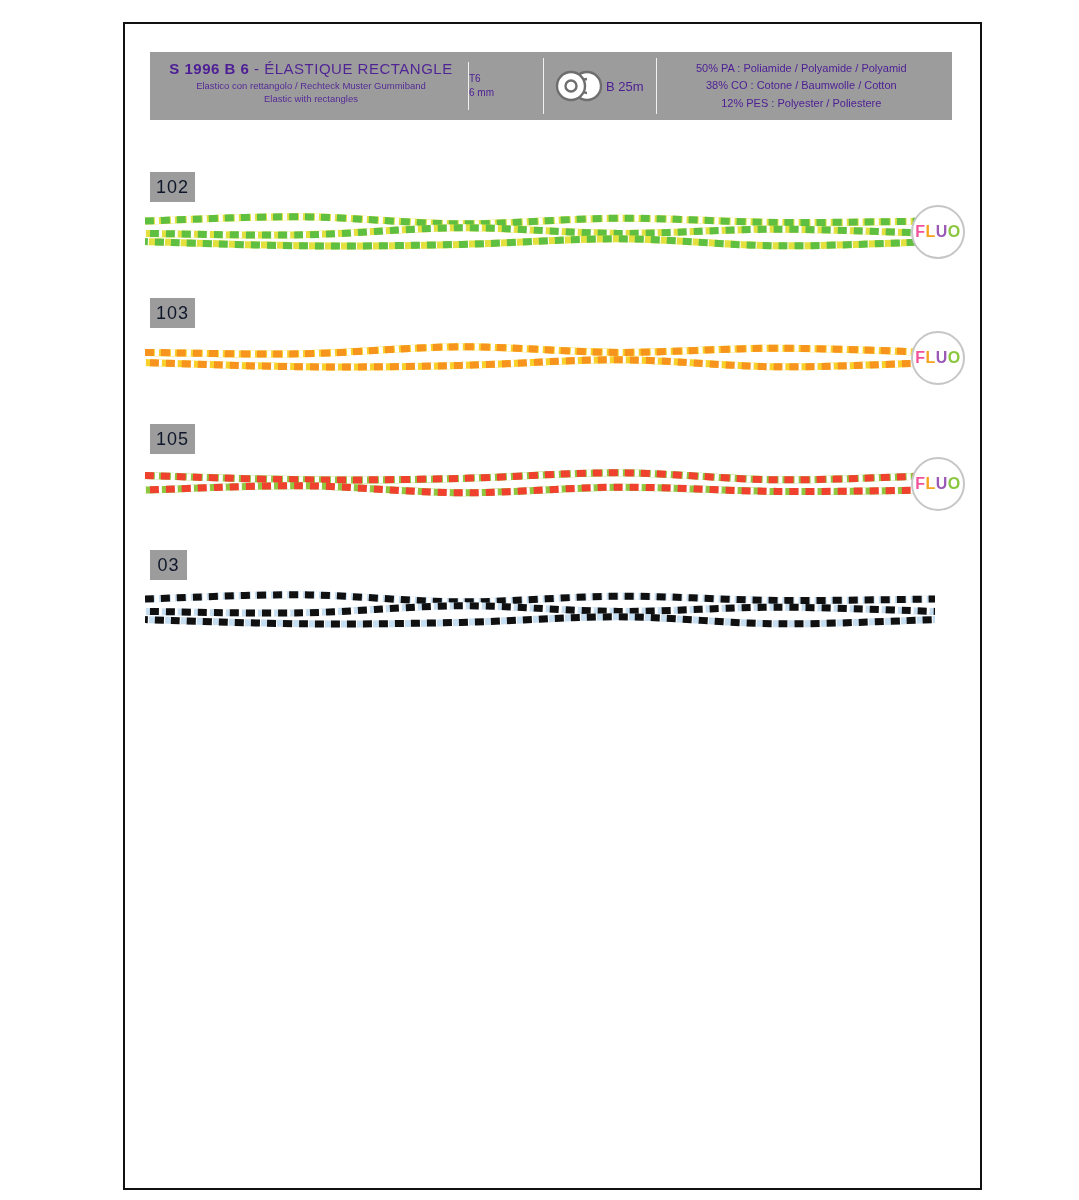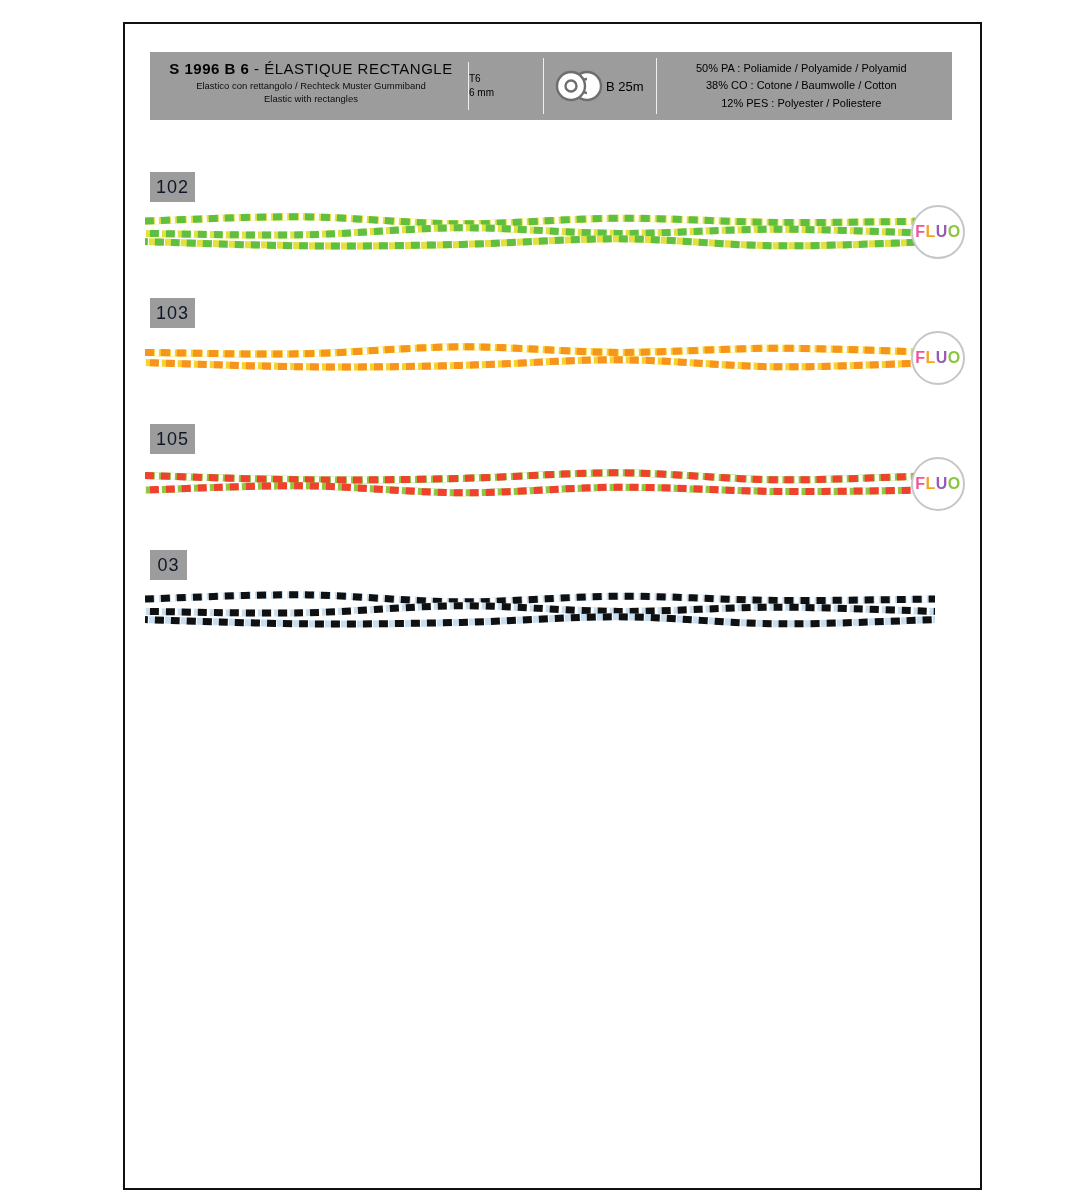--- a/index.html
+++ b/index.html
@@ -7,21 +7,21 @@
               font-family:"Liberation Sans", sans-serif; overflow:hidden; }
 
   .page {
     position:absolute; left:123px; top:22px; width:859px; height:1168px;
     background:#ffffff; border:2px solid #111111;
   }
 
   
   .header {
     position:absolute; left:25px; top:28px; width:802px; height:68px;
-    background:#9c9c9c; color:#000000; display:flex; align-items:stretch;
+    background:#9c9c9c; color:#4c1d95; display:flex; align-items:stretch;
   }
   .hdr-left { width:318px; padding:8px 6px 6px 10px; text-align:center; }
   .hdr-title { font-size:15px; letter-spacing:.5px; white-space:nowrap; }
   .hdr-title .code { font-weight:700; }
   .hdr-title .name { font-weight:300; opacity:.95; }
   .hdr-sub { font-size:9.5px; font-weight:300; opacity:.92; margin-top:3px; line-height:1.35; }
   .vsep { width:1px; background:rgba(255,255,255,.85); margin:10px 0; }
   .vsep.tall { margin:6px 0; }
   .hdr-size { width:74px; display:flex; flex-direction:column; justify-content:center;
               align-items:flex-start; font-size:10px; font-weight:300; line-height:1.45; }

